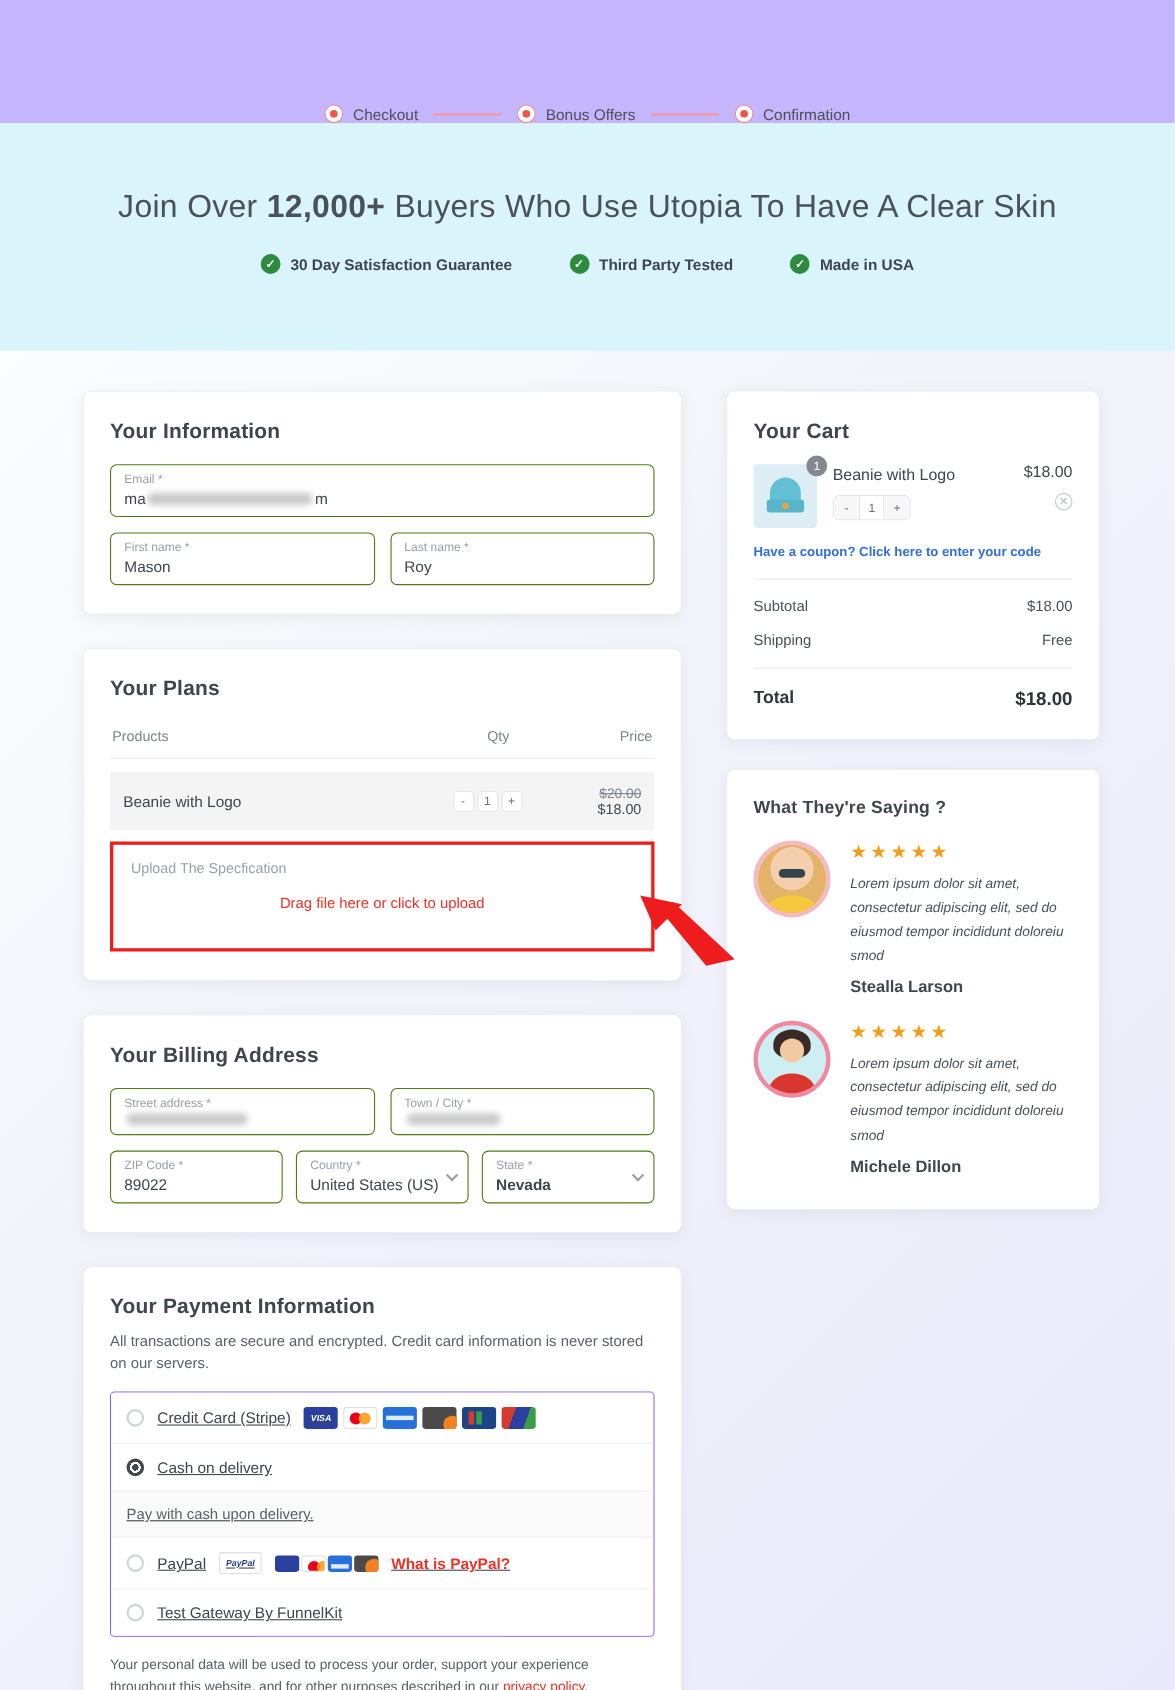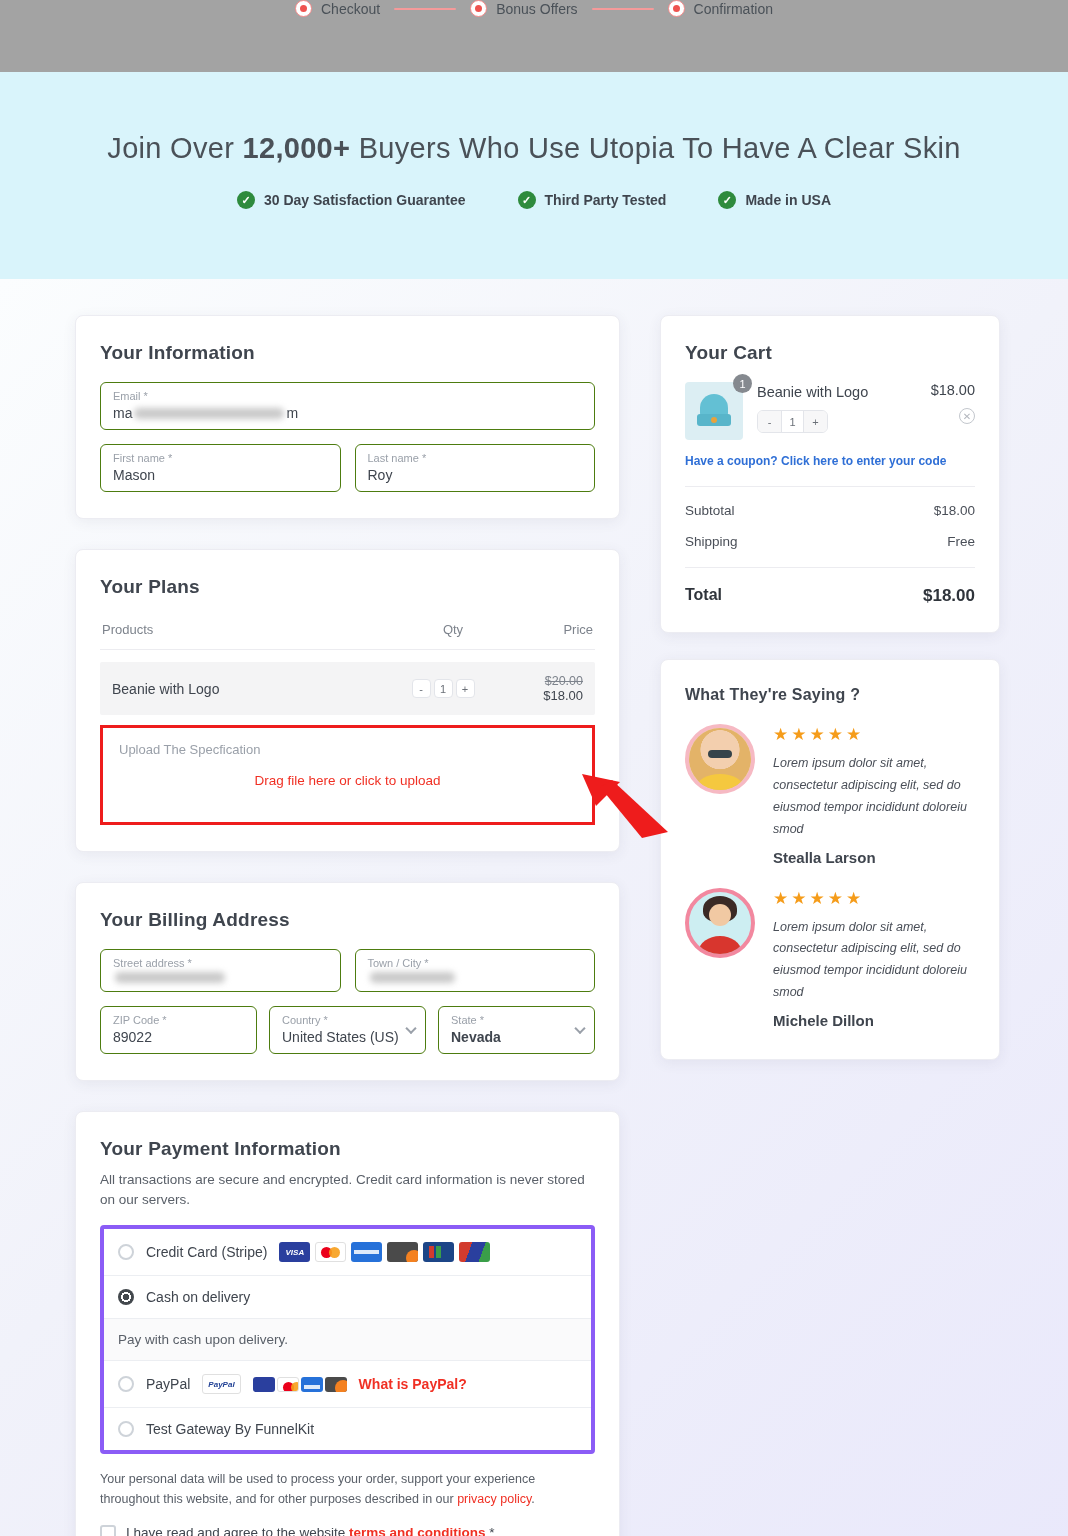--- a/index.html
+++ b/index.html
@@ -1,21 +1,21 @@
 <!DOCTYPE html>
 <html><head>
 <meta charset="utf-8">
 <style>
   * { margin:0; padding:0; box-sizing:border-box; }
   body {
     font-family: "Liberation Sans", sans-serif;
     width:1068px; min-height:1536px; margin:0 auto;
     background:#fff; color:#454b54;
   }
-  .topbar { height:72px; background:#a3a3a3; display:flex; align-items:flex-start; justify-content:center; }
+  .topbar { height:112px; background:#c4b5fd; display:flex; align-items:flex-end; justify-content:center; }
   .steps { display:flex; align-items:center; gap:14px; }
   .step { display:flex; align-items:center; gap:9px; }
   .step-icon { width:17px; height:17px; border:1.5px solid #f48a8a; border-radius:50%;
     display:flex; align-items:center; justify-content:center; background:#fff; }
   .step-icon::after { content:""; width:7px; height:7px; border-radius:50%; background:#ef5350; }
   .step-label { font-size:14px; color:#4a5158; font-weight:500; }
   .step-line { width:62px; height:2px; background:#f59a9a; border-radius:2px; }
 
   .hero { height:207px; background:#d9f4fb; text-align:center; padding-top:60px; }
   .hero h1 { font-size:29px; font-weight:400; color:#4a5158; letter-spacing:.3px; margin-bottom:26px; }
@@ -60,21 +60,21 @@
   .p-price { width:80px; text-align:right; }
   .p-old { font-size:12.5px; color:#7d838c; text-decoration:line-through; }
   .p-new { font-size:13px; color:#3f454e; }
 
   .upload-wrap { position:relative; margin-top:10px; border:3px solid #ee1c1c; padding:14px 16px 34px; }
   .upload-label { font-size:13px; color:#9aa0a9; }
   .upload-drop { text-align:center; margin-top:16px; font-size:13.5px; color:#f03024; }
   .annot-arrow { position:absolute; right:-78px; top:42px; width:90px; height:72px; }
 
   .pay-sub { font-size:13.5px; color:#5a6069; line-height:1.45; margin-top:-8px; margin-bottom:16px; }
-  .methods { border:4px solid #8b5cf6; border-radius:4px; overflow:hidden; }
+  .methods { border:1px solid #8b5cf6; border-radius:4px; overflow:hidden;text-decoration:underline; }
   .method { display:flex; align-items:center; gap:12px; padding:13px 14px; border-bottom:1px solid #eceef2;
     background:#fff; font-size:14px; color:#3f454e; }
   .method:last-child { border-bottom:none; }
   .method-desc { padding:13px 14px; font-size:13.5px; color:#5a6069; background:#fafafb;
     border-bottom:1px solid #eceef2; }
   .radio { width:16px; height:16px; border:2px solid #ced3d9; border-radius:50%; background:#fff; flex:0 0 auto; }
   .radio.checked { border:none; background:radial-gradient(circle,#43484d 0 3px,#fff 3px 5px,#43484d 5px 100%); }
   .cards-strip { display:flex; gap:5px; align-items:center; }
   .cc { width:31px; height:20px; border-radius:3px; position:relative; overflow:hidden; flex:0 0 auto; }
   .cc-visa { background:#2a3f9e; color:#fff; font-size:8px; font-weight:700; font-style:italic;

